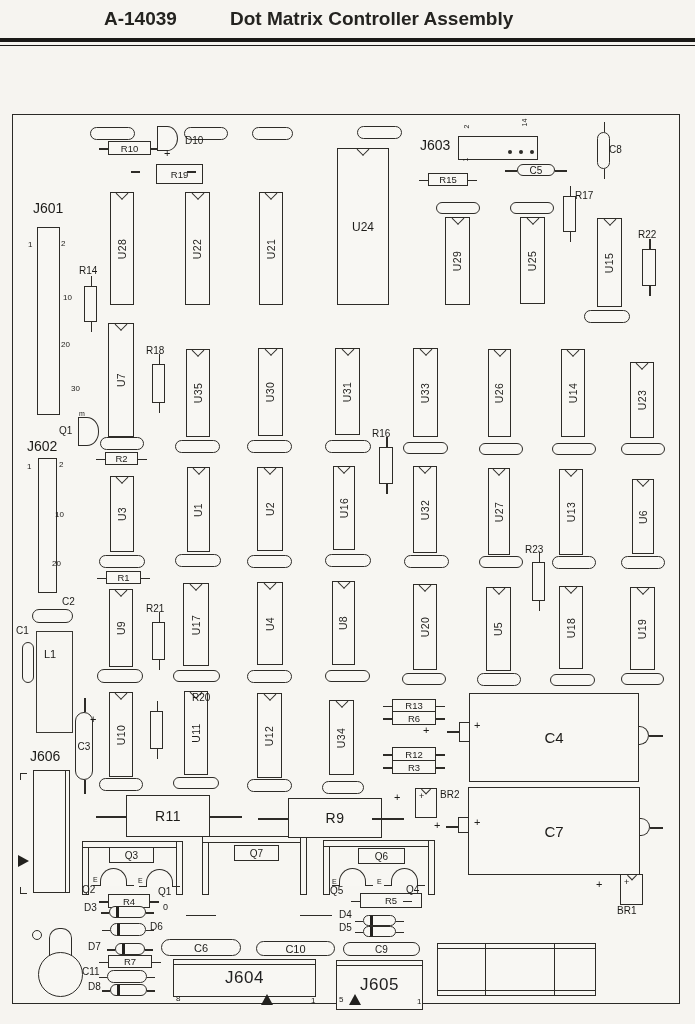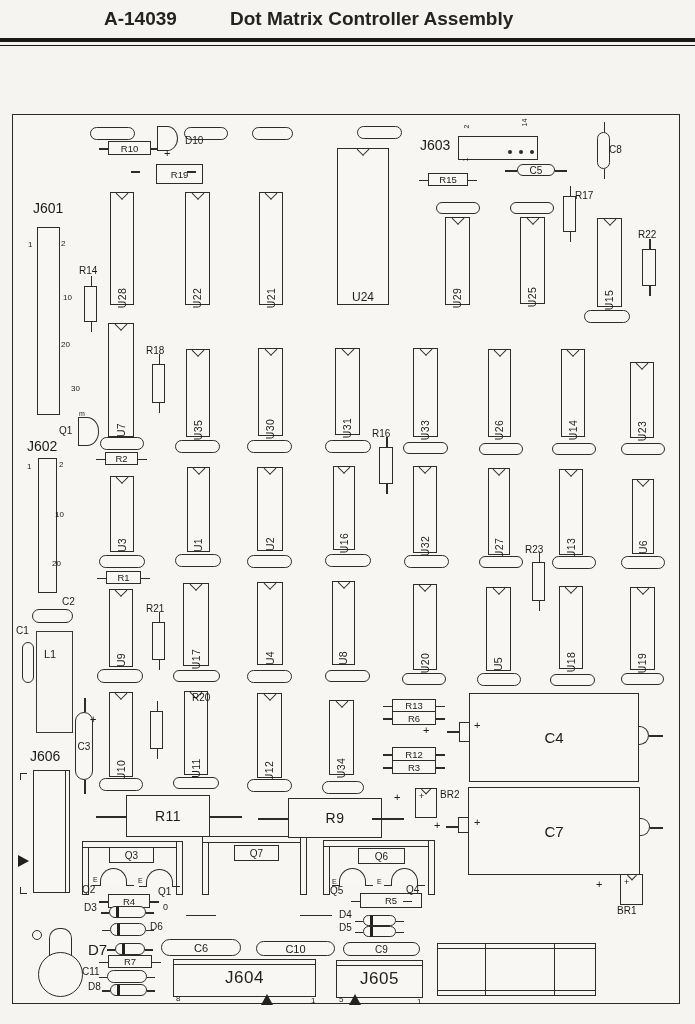--- a/index.html
+++ b/index.html
@@ -5,21 +5,21 @@
   html,body{margin:0;padding:0;}
   body{width:695px;height:1024px;position:relative;background:#f6f4f0;
        font-family:"Liberation Sans",sans-serif;color:#1c1b18;overflow:hidden;}
   #page{position:absolute;inset:0;}
   .hdr-text{position:absolute;font-weight:bold;font-size:19px;color:#242320;white-space:nowrap;}
   #rule{position:absolute;left:0;top:38px;width:695px;height:3px;
         border-top:4px solid #1b1a18;border-bottom:1.6px solid #1b1a18;}
   #board{position:absolute;left:12px;top:114px;width:668px;height:890px;
          border:1.8px solid #2b2a27;background:#f7f6f2;box-sizing:border-box;}
   .abs{position:absolute;box-sizing:border-box;}
-  .ic{border:1.6px solid #2e2c28;background:#f8f7f3;display:flex;align-items:flex-end;justify-content:center;}
+  .ic{border:1.6px solid #2e2c28;background:#f8f7f3;display:flex;align-items:center;justify-content:center;}
   .ic-label{transform:rotate(-90deg);font-size:10.5px;letter-spacing:.4px;white-space:nowrap;color:#1e1d1a;}
   .ic-label-h{font-size:12px;color:#1e1d1a;}
   .notch{position:absolute;top:-4px;left:50%;width:8px;height:8px;
          border-left:1.6px solid #2e2c28;border-bottom:1.6px solid #2e2c28;
          transform:translateX(-50%) rotate(-45deg);}
   .notch.sm{width:6px;height:6px;top:-3px;}
   .pill{border:1.7px solid #2e2c28;border-radius:999px;background:#f8f7f3;
         display:flex;align-items:center;justify-content:center;font-size:10px;}
   .resbox{border:1.5px solid #2e2c28;background:#f8f7f3;display:flex;align-items:center;justify-content:center;font-size:9.5px;}
   .presbox{border:1.6px solid #2e2c28;background:#f8f7f3;display:flex;align-items:center;justify-content:center;font-size:14px;letter-spacing:.5px;}
@@ -368,21 +368,21 @@
       <div class="abs l1box" style="left: 36px; top: 631px; width: 37px; height: 102px;"></div>
       <div class="abs dshape" style="left: 157px; top: 126px; width: 21px; height: 25px;"></div>
       <div class="abs dshape" style="left: 78px; top: 417px; width: 21px; height: 29px;"></div>
       <div class="abs conn" style="left: 37px; top: 227px; width: 23px; height: 188px;"></div>
       <div class="abs conn" style="left: 38px; top: 458px; width: 19px; height: 135px;"></div>
       <div class="abs conn" style="left: 458px; top: 136px; width: 80px; height: 24px;"></div>
       <div class="abs conn" style="left: 173px; top: 959px; width: 143px; height: 38px;">
         <div class="inner-top"></div>
         <span class="conn-label">J604</span>
       </div>
-      <div class="abs conn" style="left: 336px; top: 960px; width: 87px; height: 38px;">
+      <div class="abs conn" style="left: 336px; top: 960px; width: 87px; height: 50px;">
         <div class="inner-top"></div>
         <span class="conn-label">J605</span>
       </div>
       <div class="abs conn" style="left: 33px; top: 770px; width: 37px; height: 123px;">
         <div class="inner-right"></div>
       </div>
       <div class="abs resbox" style="left: 109px; top: 847px; width: 45px; height: 16px; font-size: 10px;">Q3</div>
       <div class="abs resbox" style="left: 234px; top: 845px; width: 45px; height: 16px; font-size: 10px;">Q7</div>
       <div class="abs resbox" style="left: 358px; top: 848px; width: 47px; height: 16px; font-size: 10px;">Q6</div>
       <div class="abs dome" style="left: 100px; top: 868px; width: 27px; height: 18px;">
@@ -474,21 +474,21 @@
       <div class="abs txt" style="left: 158px; top: 887px; font-size: 10px;">Q1</div>
       <div class="abs txt" style="left: 93px; top: 876px; font-size: 7px;">E</div>
       <div class="abs txt" style="left: 138px; top: 877px; font-size: 7px;">E</div>
       <div class="abs txt" style="left: 163px; top: 903px; font-size: 9px;">0</div>
       <div class="abs txt" style="left: 330px; top: 886px; font-size: 10px;">Q5</div>
       <div class="abs txt" style="left: 406px; top: 885px; font-size: 10px;">Q4</div>
       <div class="abs txt" style="left: 332px; top: 878px; font-size: 7px;">E</div>
       <div class="abs txt" style="left: 377px; top: 878px; font-size: 7px;">E</div>
       <div class="abs txt" style="left: 84px; top: 903px; font-size: 10px;">D3</div>
       <div class="abs txt" style="left: 150px; top: 922px; font-size: 10px;">D6</div>
-      <div class="abs txt" style="left: 88px; top: 942px; font-size: 15px;">D7</div>
+      <div class="abs txt" style="left: 88px; top: 942px; font-size: 10px;">D7</div>
       <div class="abs txt" style="left: 82px; top: 967px; font-size: 10px;">C11</div>
       <div class="abs txt" style="left: 88px; top: 982px; font-size: 10px;">D8</div>
       <div class="abs txt" style="left: 339px; top: 910px; font-size: 10px;">D4</div>
       <div class="abs txt" style="left: 339px; top: 923px; font-size: 10px;">D5</div>
       <div class="abs txt" style="left: 440px; top: 790px; font-size: 10px;">BR2</div>
       <div class="abs txt" style="left: 617px; top: 906px; font-size: 10px;">BR1</div>
       <div class="abs txt" style="left: 164px; top: 148px; font-size: 11px;">+</div>
       <div class="abs txt" style="left: 90px; top: 714px; font-size: 11px;">+</div>
       <div class="abs txt" style="left: 423px; top: 725px; font-size: 11px;">+</div>
       <div class="abs txt" style="left: 434px; top: 820px; font-size: 11px;">+</div>

